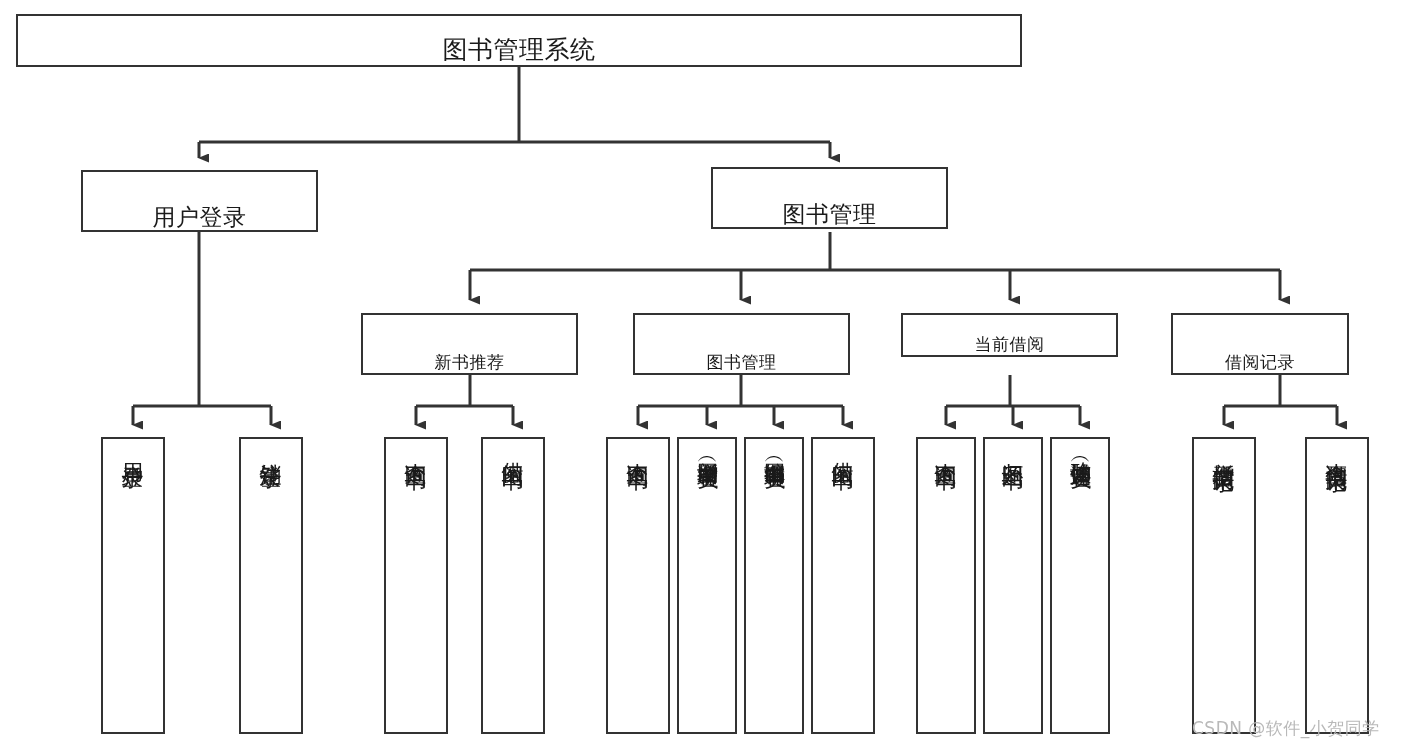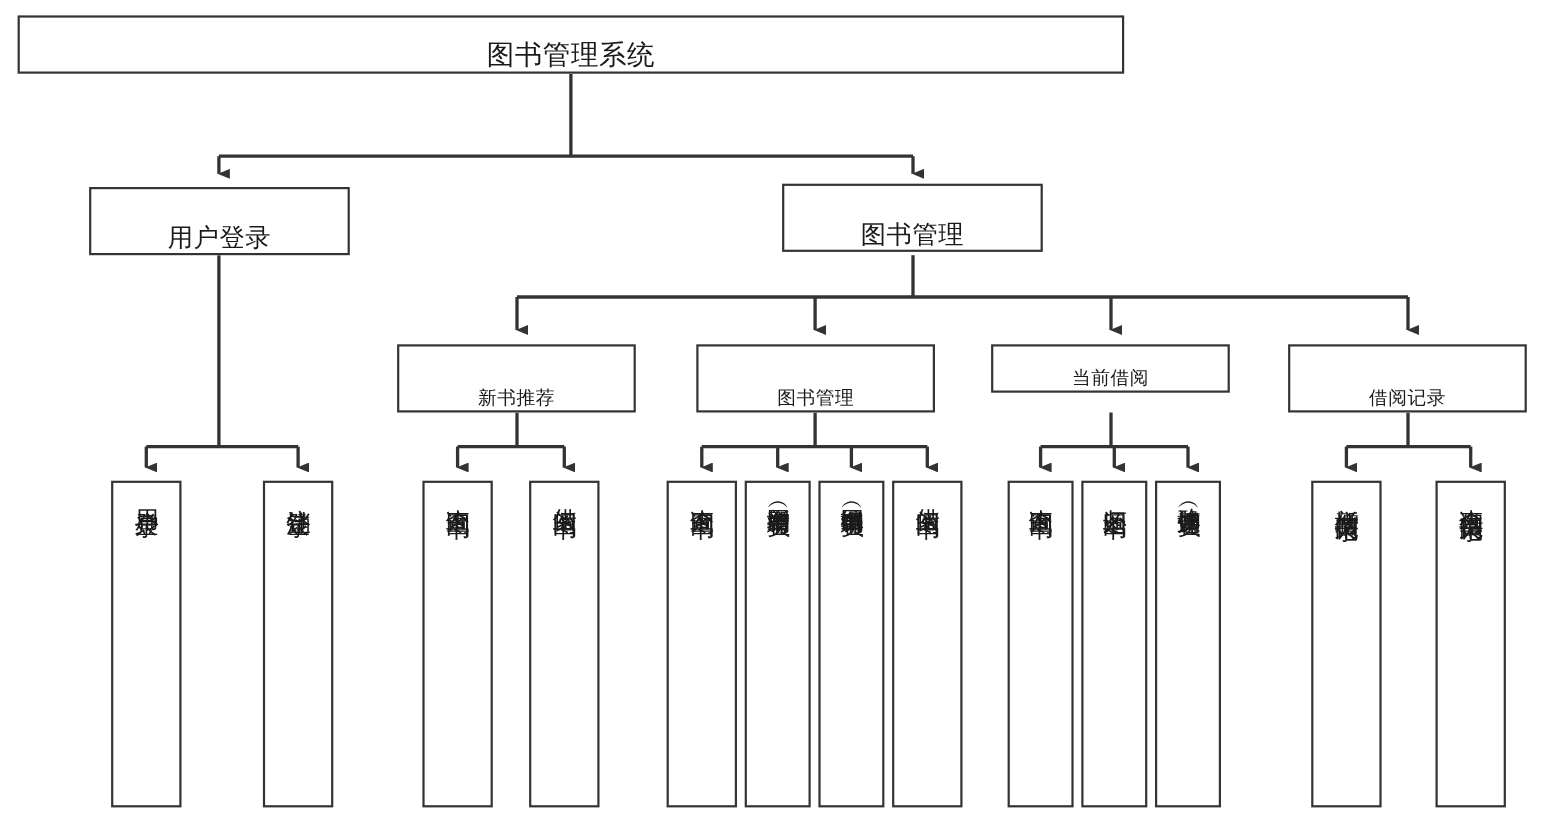--- a/index.html
+++ b/index.html
@@ -161,21 +161,21 @@
   </div>
 
   <div class="node level-3" style="left:633px; top:313px; width:217px; height:62px;">
     <span class="node-label">图书管理</span>
   </div>
 
   <div class="node level-3" style="left:901px; top:313px; width:217px; height:44px;">
     <span class="node-label">当前借阅</span>
   </div>
 
-  <div class="node level-3" style="left:1171px; top:313px; width:217px; height:62px;">
+  <div class="node level-3" style="left:1171px; top:313px; width:178px; height:62px;">
     <span class="node-label">借阅记录</span>
   </div>
 
   <div class="node leaf" style="left:101px; top:437px; width:64px; height:297px;">
     <span class="node-label">用户登录</span>
   </div>
 
   <div class="node leaf" style="left:239px; top:437px; width:64px; height:297px;">
     <span class="node-label">注销登录</span>
   </div>
@@ -217,14 +217,15 @@
   </div>
 
   <div class="node leaf" style="left:1192px; top:437px; width:64px; height:297px;">
     <span class="node-label">新增借阅记录</span>
   </div>
 
   <div class="node leaf" style="left:1305px; top:437px; width:64px; height:297px;">
     <span class="node-label">查询借阅记录</span>
   </div>
 
+  <div class="watermark" style="left:1192px; top:717px;">CSDN @软件_小贺同学</div>
 
 </div>
 
 </body></html>

